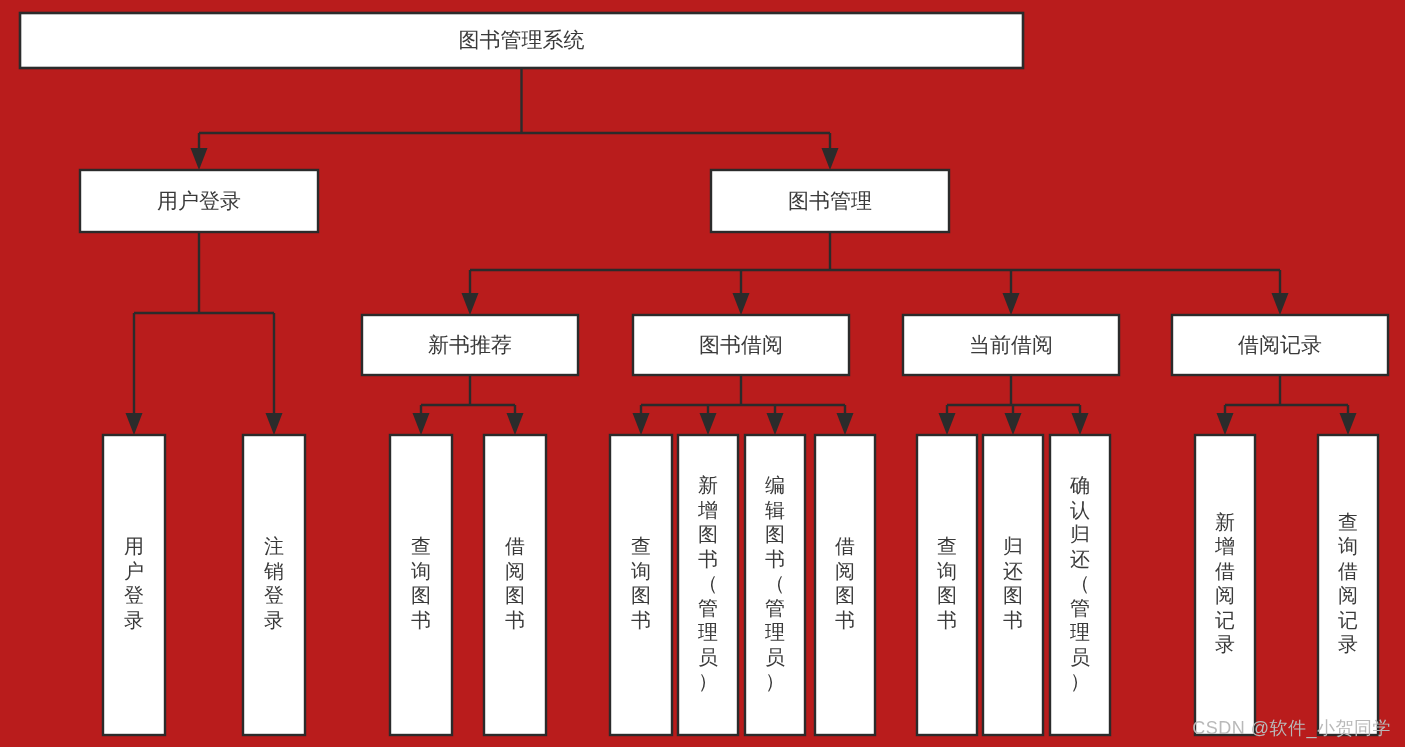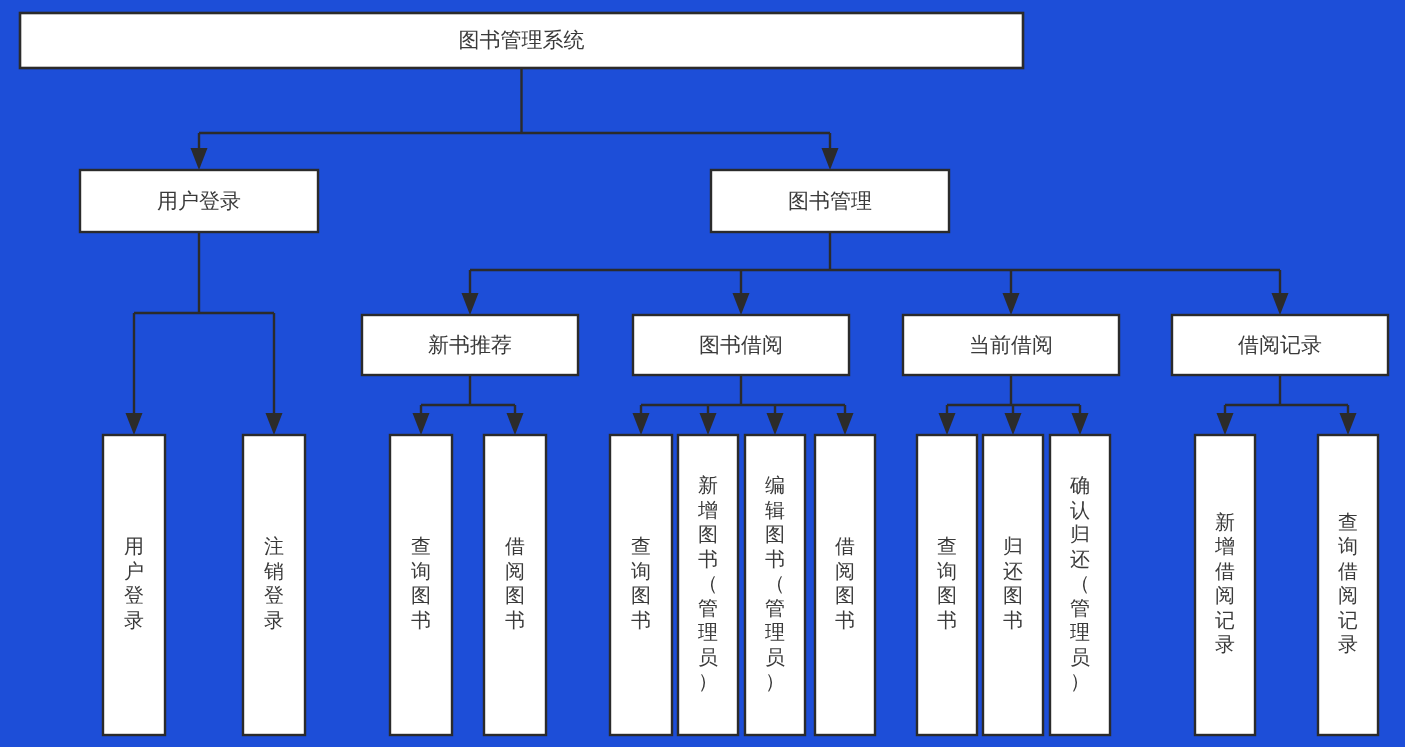--- a/index.html
+++ b/index.html
@@ -7,21 +7,21 @@
     padding: 0;
     background: #ffffff;
   }
   body {
     font-family: "Liberation Sans", "DejaVu Sans", sans-serif;
   }
   #diagram-root {
     position: relative;
     width: 1405px;
     height: 747px;
-    background: #1d4ed8;
+    background: #b91c1c;
     overflow: hidden;
   }
   svg#tree-svg {
     position: absolute;
     left: 0;
     top: 0;
     width: 1405px;
     height: 747px;
     display: block;
   }
@@ -214,13 +214,14 @@
         <g>
           <rect x="1195" y="435" width="60" height="300" class="node-box"></rect>
           <text class="node-label vertical-label" x="1225" y="523.75" font-size="20"><tspan x="1225" dy="0">新</tspan><tspan x="1225" dy="24.5">增</tspan><tspan x="1225" dy="24.5">借</tspan><tspan x="1225" dy="24.5">阅</tspan><tspan x="1225" dy="24.5">记</tspan><tspan x="1225" dy="24.5">录</tspan></text>
         </g>
         <g>
           <rect x="1318" y="435" width="60" height="300" class="node-box"></rect>
           <text class="node-label vertical-label" x="1348" y="523.75" font-size="20"><tspan x="1348" dy="0">查</tspan><tspan x="1348" dy="24.5">询</tspan><tspan x="1348" dy="24.5">借</tspan><tspan x="1348" dy="24.5">阅</tspan><tspan x="1348" dy="24.5">记</tspan><tspan x="1348" dy="24.5">录</tspan></text>
         </g>
       </g>
   </svg>
+  <div class="watermark">CSDN @软件_小贺同学</div>
 </div>
 
 </body></html>

